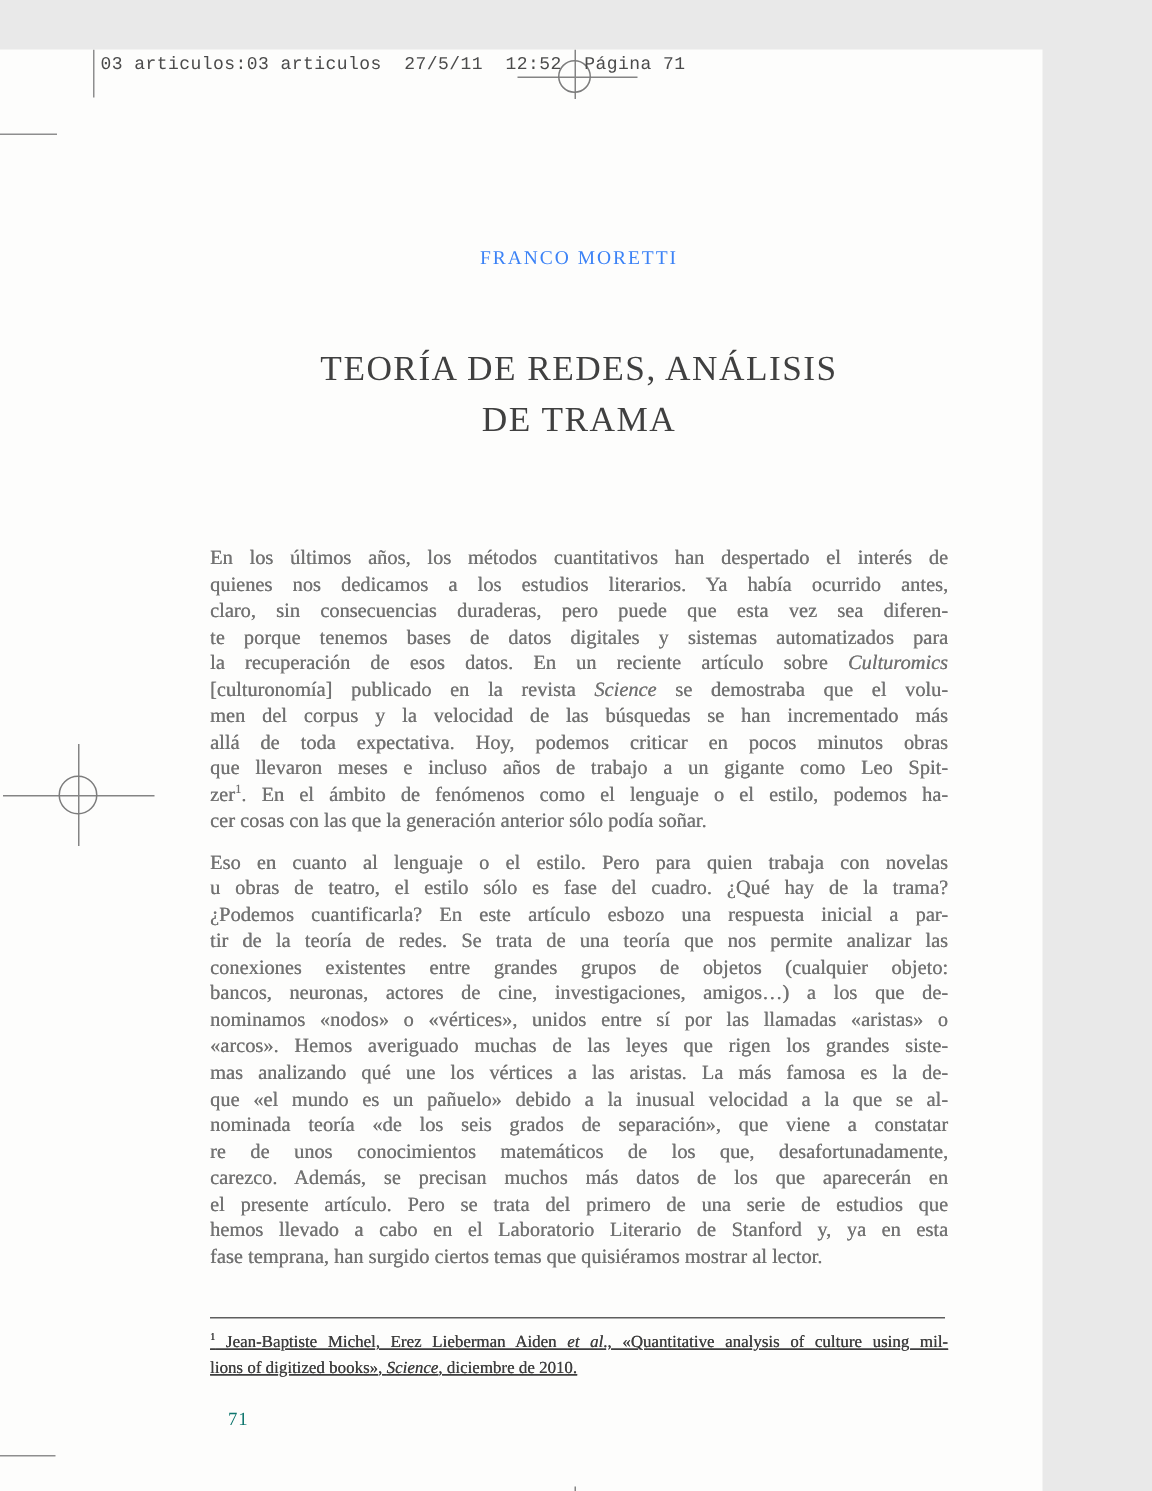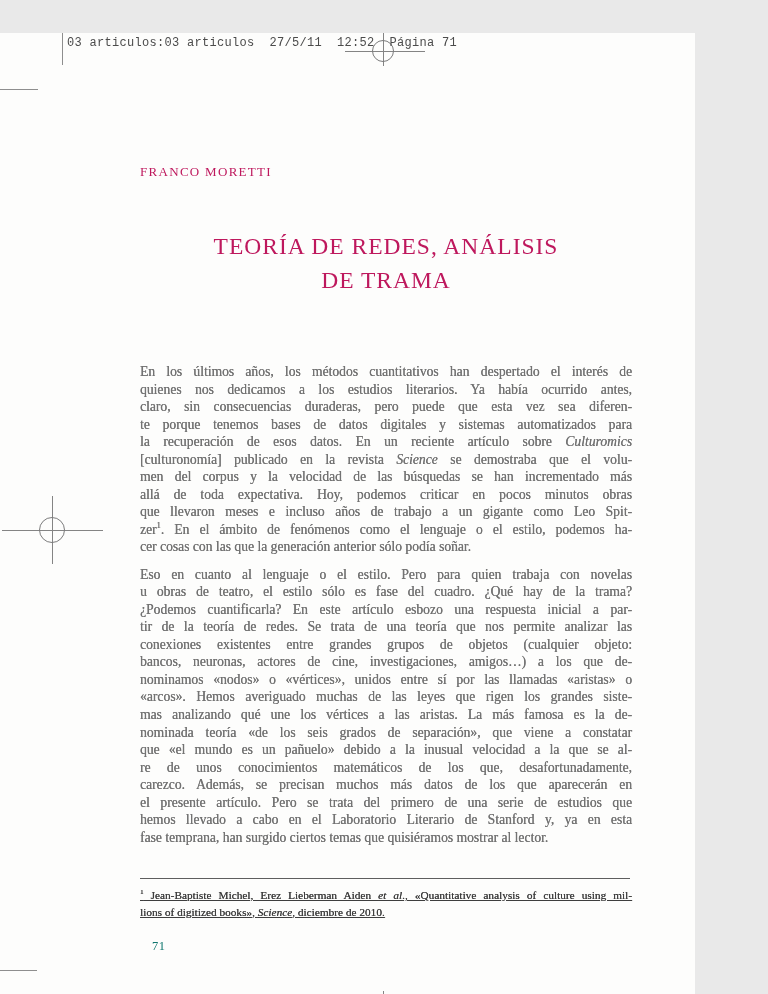--- a/index.html
+++ b/index.html
@@ -44,28 +44,28 @@
   
   .proof-header{
     position:absolute;left:67px;top:3px;
     font-family:"Liberation Mono", monospace;
     font-size:12px;line-height:14px;color:#4b4b4b;
     white-space:pre;letter-spacing:0.3px;
   }
   
   .author{
     position:absolute;left:140px;top:131px;width:492px;
-    text-align:left;font-size:13px;letter-spacing:1.3px;
-    color:#be185d;
+    text-align:center;font-size:13px;letter-spacing:1.3px;
+    color:#3b82f6;
   }
   .title{
     position:absolute;left:140px;top:197px;width:492px;margin:0;
     text-align:center;font-weight:normal;
     font-size:23.5px;line-height:33.5px;letter-spacing:1px;
-    color:#be185d;
+    color:#404040;
   }
   .body-text{
     position:absolute;left:140px;top:330px;width:492px;
     font-size:13.6px;line-height:17.55px;color:#737373;
     text-shadow:0.2px 0 0 currentColor;
   }
   .para + .para{margin-top:9.6px;}
   .line{text-align:justify;text-align-last:justify;}
   .line.para-last{text-align-last:left;}
   .line em{font-style:italic;}
@@ -143,22 +143,22 @@
       <div class="para">
         <div class="line">Eso en cuanto al lenguaje o el estilo. Pero para quien trabaja con novelas</div>
         <div class="line">u obras de teatro, el estilo sólo es fase del cuadro. ¿Qué hay de la trama?</div>
         <div class="line">¿Podemos cuantificarla? En este artículo esbozo una respuesta inicial a par-</div>
         <div class="line">tir de la teoría de redes. Se trata de una teoría que nos permite analizar las</div>
         <div class="line">conexiones existentes entre grandes grupos de objetos (cualquier objeto:</div>
         <div class="line">bancos, neuronas, actores de cine, investigaciones, amigos…) a los que de-</div>
         <div class="line">nominamos «nodos» o «vértices», unidos entre sí por las llamadas «aristas» o</div>
         <div class="line">«arcos». Hemos averiguado muchas de las leyes que rigen los grandes siste-</div>
         <div class="line">mas analizando qué une los vértices a las aristas. La más famosa es la de-</div>
+        <div class="line">que «el mundo es un pañuelo» debido a la inusual velocidad a la que se al-</div>
         <div class="line">nominada teoría «de los seis grados de separación», que viene a constatar</div>
-        <div class="line">que «el mundo es un pañuelo» debido a la inusual velocidad a la que se al-</div>
         <div class="line">re de unos conocimientos matemáticos de los que, desafortunadamente,</div>
         <div class="line">carezco. Además, se precisan muchos más datos de los que aparecerán en</div>
         <div class="line">el presente artículo. Pero se trata del primero de una serie de estudios que</div>
         <div class="line">hemos llevado a cabo en el Laboratorio Literario de Stanford y, ya en esta</div>
         <div class="line para-last">fase temprana, han surgido ciertos temas que quisiéramos mostrar al lector.</div>
       </div>
     </div>
 
   <div class="footnote-rule"></div>
   <div class="footnote">

